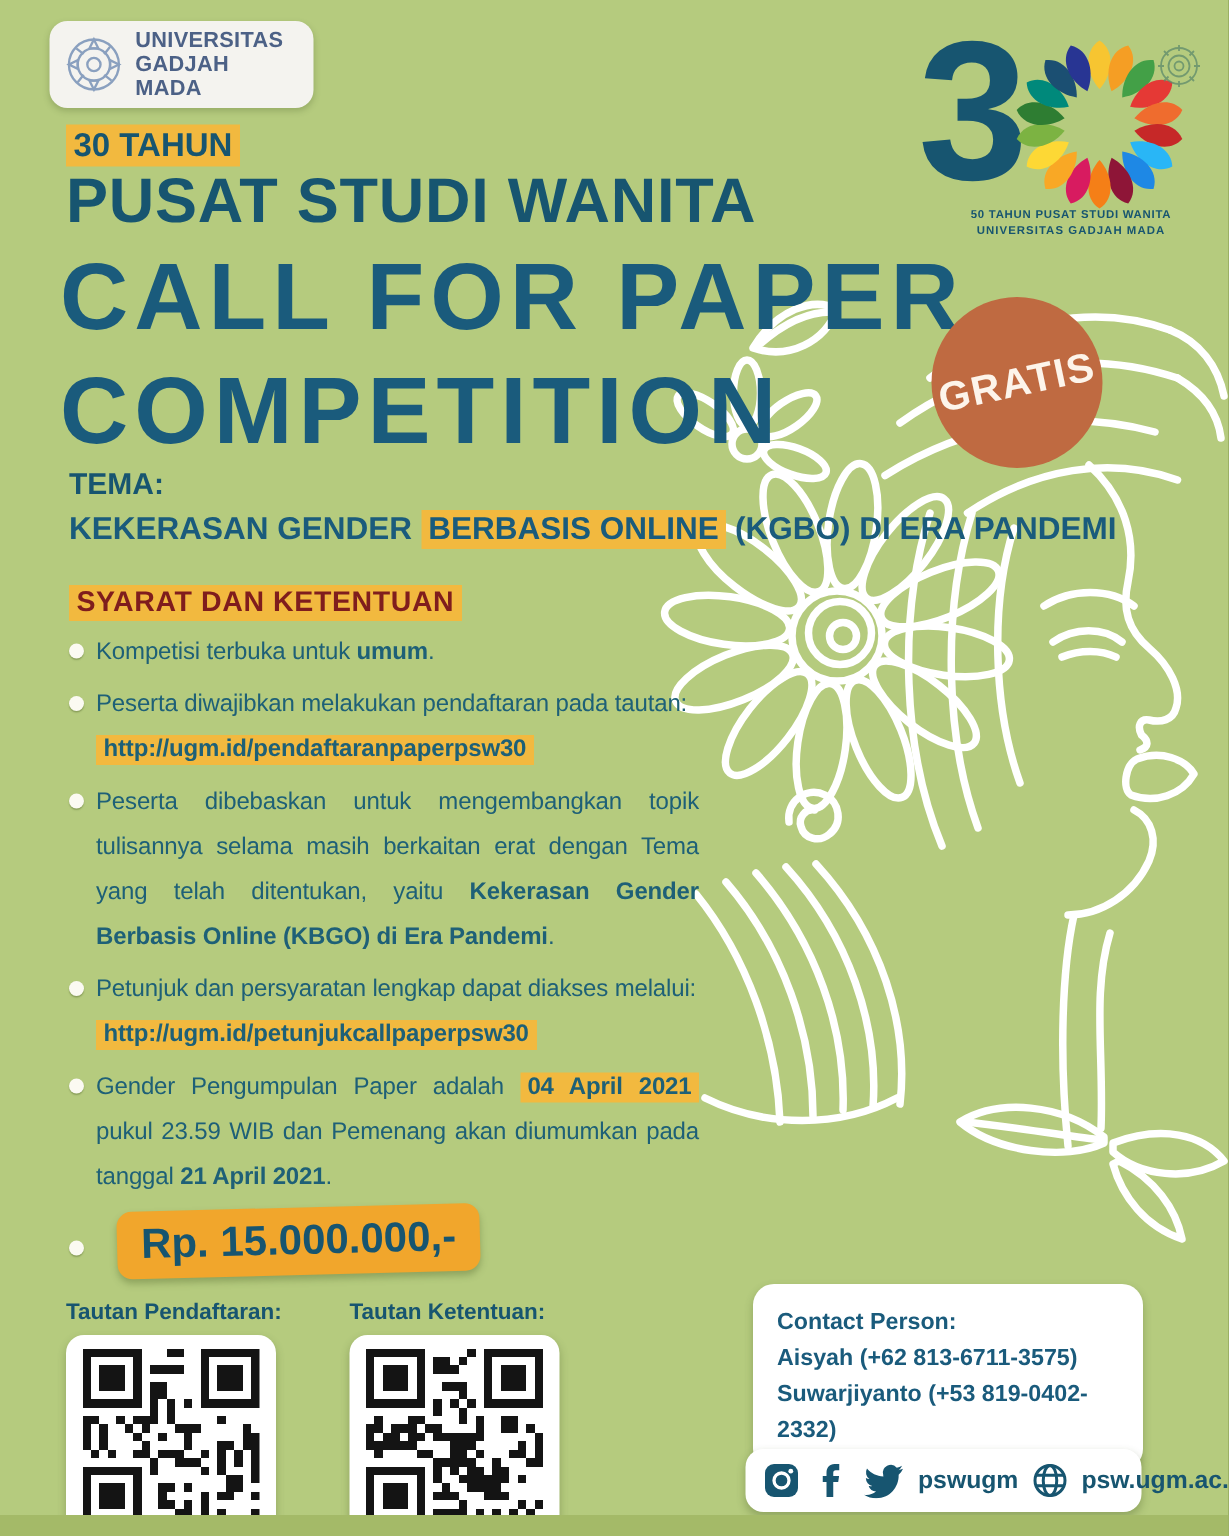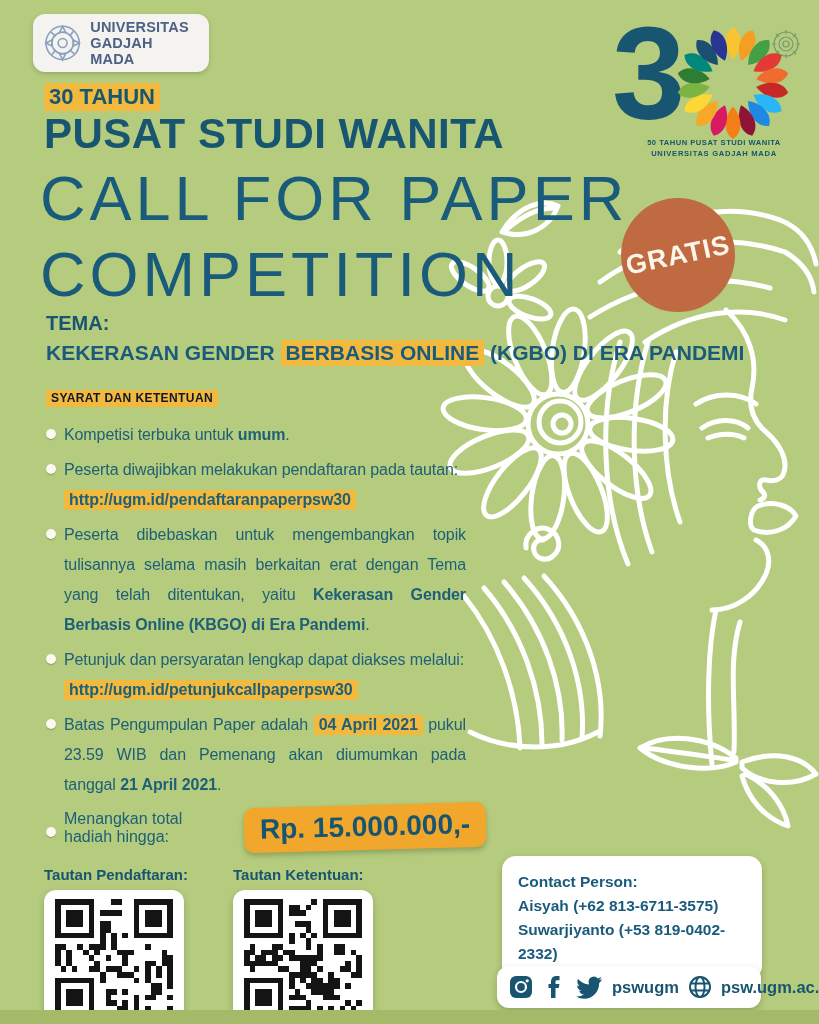--- a/index.html
+++ b/index.html
@@ -22,30 +22,30 @@
   .thirty .digit{position:absolute;left:0;top:-14px;font-size:132px;line-height:1;font-weight:700;color:#175570;}
   .thirty .wheel{position:absolute;left:62px;top:2px;width:118px;height:118px;}
   .thirty .cap{position:absolute;left:8px;width:188px;text-align:center;color:#175570;font-weight:700;}
   .thirty .cap1{top:116px;font-size:7.6px;letter-spacing:.5px;}
   .thirty .cap2{top:127px;font-size:7.6px;letter-spacing:.7px;}
   .mini-emblem{position:absolute;left:158px;top:6px;width:32px;height:32px;opacity:.75;}
   .anniv{left:44px;top:84px;z-index:2;font-size:22px;font-weight:700;color:#175570;}
   .hl{background:#f2b93f;padding:1px 5px 2px 5px;box-decoration-break:clone;-webkit-box-decoration-break:clone;}
   .org-name{left:44px;top:110px;z-index:2;margin:0;font-size:42px;font-weight:700;color:#175570;letter-spacing:.5px;}
   
-  .title{left:40px;top:160px;z-index:2;margin:0;font-size:63px;line-height:76px;font-weight:400;
+  .title{left:40px;top:160px;z-index:2;margin:0;font-size:63px;line-height:76px;font-weight:700;
     color:#1a5b7c;letter-spacing:4px;}
   .gratis{left:621px;top:198px;width:114px;height:114px;border-radius:50%;background:#bf6a41;z-index:3;
     display:flex;align-items:center;justify-content:center;}
   .gratis span{color:#fdf4ea;font-weight:700;font-size:27px;letter-spacing:1px;transform:rotate(-12deg);}
   
   .tema-label{left:46px;top:312px;z-index:2;font-size:20px;font-weight:700;color:#175570;}
   .tema-line{left:46px;top:341px;z-index:2;font-size:21px;font-weight:700;color:#1a5b7c;white-space:nowrap;}
   
-  .terms-heading{left:46px;top:391px;z-index:2;font-size:12px;font-weight:700;color:#0f172a;letter-spacing:.4px;}
+  .terms-heading{left:46px;top:391px;z-index:2;font-size:19px;font-weight:700;color:#7f1d1d;letter-spacing:.4px;}
   .terms{left:46px;top:420px;width:440px;z-index:2;list-style:none;margin:0;padding:0;}
   .terms .term{display:flex;margin:0 0 5px 0;}
   .terms .dot{flex:0 0 10px;width:10px;height:10px;border-radius:50%;background:#fbfaf2;margin:9px 8px 0 0;
     box-shadow:0 1px 1px rgba(70,90,35,.4);}
   .terms .txt{width:402px;font-size:16px;line-height:30px;text-align:justify;color:#1e6077;letter-spacing:-.1px;}
   .terms .b{font-weight:700;}
   .prize-row{display:flex;align-items:center;margin-top:2px;}
   .prize-row .lead{font-size:16px;color:#1e6077;}
   .prize-box{display:inline-block;margin-left:14px;background:#f1a62c;color:#175570;font-weight:700;
     font-size:28px;padding:6px 16px 7px 16px;border-radius:10px;transform:rotate(-1.5deg);
@@ -223,25 +223,24 @@
       <li class="term">
         <span class="dot"></span>
         <div class="txt"><span>Peserta dibebaskan untuk mengembangkan topik tulisannya selama masih berkaitan erat dengan Tema yang telah ditentukan, yaitu </span><span class="b">Kekerasan Gender Berbasis Online (KBGO) di Era Pandemi</span><span>.</span></div>
       </li>
       <li class="term">
         <span class="dot"></span>
         <div class="txt"><span>Petunjuk dan persyaratan lengkap dapat diakses melalui:</span><br><span class="b hl">http://ugm.id/petunjukcallpaperpsw30</span></div>
       </li>
       <li class="term">
         <span class="dot"></span>
-        <div class="txt"><span>Batas Pengumpulan Paper adalah </span><span class="b hl">04 April 2021</span><span> pukul 23.59 WIB dan Pemenang akan diumumkan pada tanggal </span><span class="b">21 April 2021</span><span>.</span></div>
+        <div class="txt"><span>Gender Pengumpulan Paper adalah </span><span class="b hl">04 April 2021</span><span> pukul 23.59 WIB dan Pemenang akan diumumkan pada tanggal </span><span class="b">21 April 2021</span><span>.</span></div>
       </li>
       <li class="term prize-row">
         <span class="dot"></span>
-        <span class="lead">Menangkan total hadiah hingga:</span>
         <span class="prize-box">Rp. 15.000.000,-</span>
       </li>
     </ul>
 
   <div class="abs qr-col" style="left:44px;top:830px;">
     <div class="qr-label">Tautan Pendaftaran:</div>
     <div class="qr-card">
       <svg id="qr1" viewBox="0 0 21 21" shape-rendering="crispEdges">
           <g fill="#141414">
             <rect x="0" y="0" width="1" height="1"></rect>

